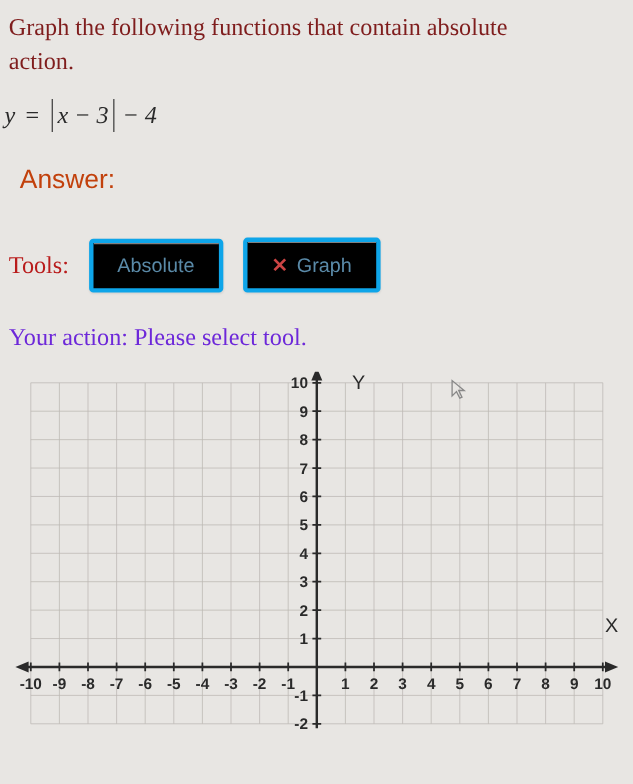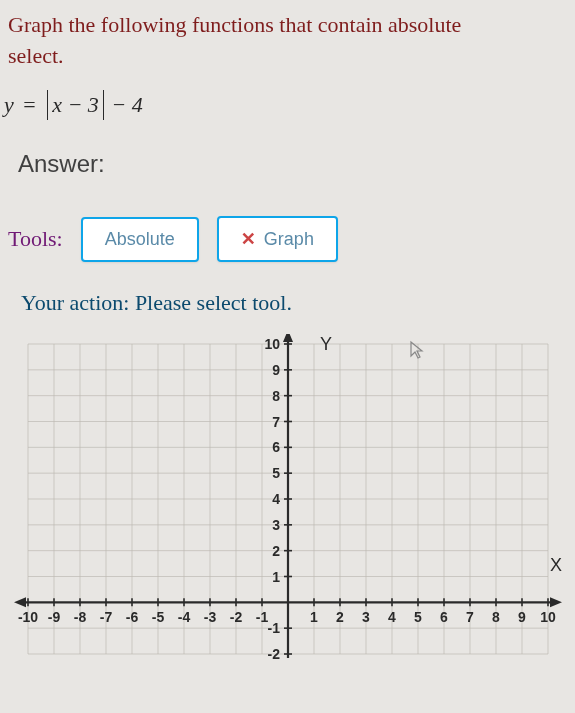--- a/index.html
+++ b/index.html
@@ -28,80 +28,80 @@
 .abs-bar {
   display: inline-block;
   border-left: 1.5px solid #2a2a2a;
   border-right: 1.5px solid #2a2a2a;
   padding: 0 4px;
   margin: 0 2px;
   line-height: 1.4;
 }
 .answer-label {
   font-size: 24px;
-  color: #404040;
+  color: #c2410c;
   padding: 30px 0 0 18px;
   font-family: Arial, sans-serif;
 }
 .tools-row {
   display: flex;
   align-items: center;
   gap: 18px;
   padding: 38px 0 0 8px;
 }
 .tools-label {
   font-size: 22px;
-  color: #701a75;
+  color: #b91c1c;
   font-family: Georgia, serif;
 }
 .tool-btn {
   display: inline-flex;
   align-items: center;
   justify-content: center;
   gap: 8px;
-  background: #ffffff;
-  border: 2px solid #0ea5e9;
+  background: #000000;
+  border: 4px solid #0ea5e9;
   border-radius: 4px;
   padding: 10px 22px;
   font-size: 18px;
   color: #5a8aa8;
   font-family: Arial, sans-serif;
   box-shadow: inset 0 1px 0 rgba(255,255,255,0.5), 0 1px 2px rgba(0,0,0,0.08);
   cursor: pointer;
 }
 .eraser-x {
   color: #c44;
   font-weight: bold;
   font-size: 18px;
 }
 .action-text {
   font-size: 22px;
-  color: #0c4a6e;
-  padding: 28px 0 0 21px;
+  color: #6d28d9;
+  padding: 28px 0 0 8px;
   font-family: Georgia, serif;
 }
 .graph-wrap {
   position: relative;
   margin: 18px 0 0 8px;
   width: 560px;
   height: 330px;
 }
 .cursor-icon {
   position: absolute;
   top: 6px;
   left: 400px;
   color: #888;
 }
 </style>
 </head>
 <body>
 
 <div class="question-text">
   <span>Graph the following functions that contain absolute</span><br>
-  <span>select.</span>
+  <span>action.</span>
 </div>
 
 <div class="equation">
   <span>y</span>
   <span style="font-style:normal;padding:0 4px;">=</span>
   <span class="abs-bar">x − 3</span>
   <span>− 4</span>
 </div>
 
 <div class="answer-label">Answer:</div>

